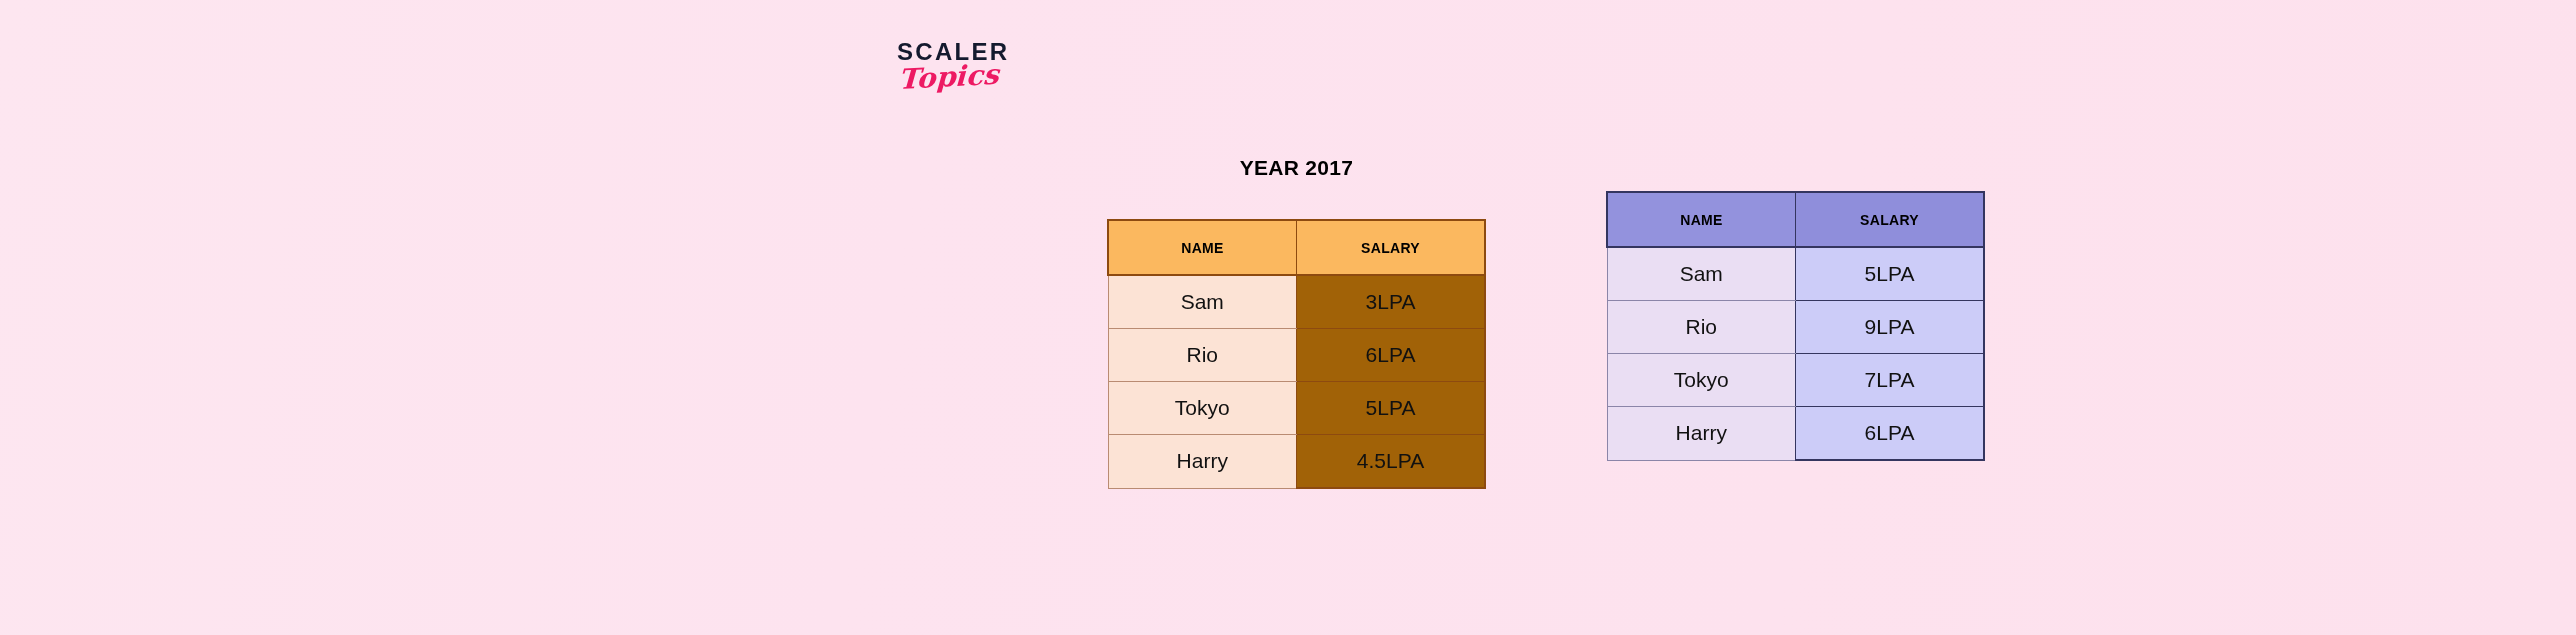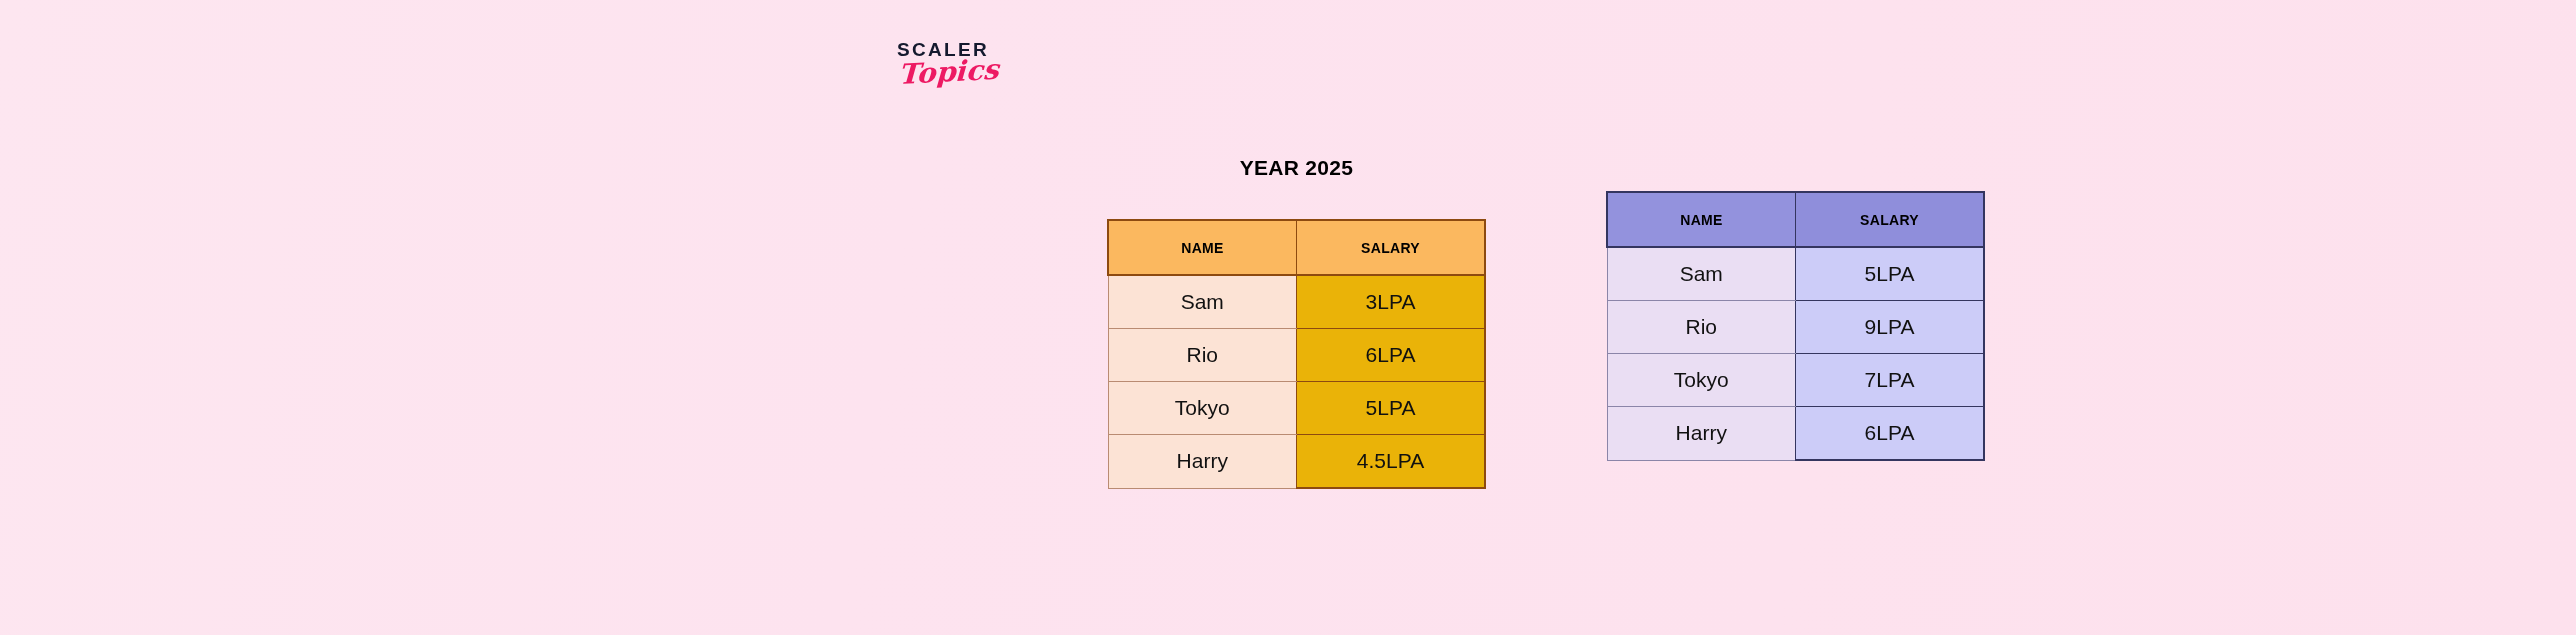--- a/index.html
+++ b/index.html
@@ -19,21 +19,21 @@
   #brand-logo {
     position: absolute;
     left: 897px;
     top: 40px;
     width: 134px;
     height: 72px;
   }
   #brand-wordmark {
     font-family: "Liberation Sans", sans-serif;
     font-weight: bold;
-    font-size: 19px;
+    font-size: 24px;
     letter-spacing: 2.3px;
     color: #141a2e;
     line-height: 1;
     white-space: nowrap;
   }
   #brand-script {
     font-family: "DejaVu Serif", serif;
     font-style: italic;
     font-weight: bold;
     font-size: 28px;
@@ -109,21 +109,21 @@
     border-left-width: 1px;
   }
   #table-2018 td.col-name {
     background: #fce3d5;
     border-left: 1.5px solid #b98b72;
     border-right: 1px solid #8d4a10;
     border-top: 1px solid #b98b72;
     border-bottom: 1px solid #b98b72;
   }
   #table-2018 td.col-salary {
-    background: #eab308;
+    background: #a16207;
     border-left: 1px solid #8d4a10;
     border-right: 2.1px solid #8d4a10;
     border-top: 1px solid #8d4a10;
     border-bottom: 1px solid #8d4a10;
   }
   #table-2018 tr.body-row:last-child td.col-name { border-bottom: 1.5px solid #b98b72; }
   #table-2018 tr.body-row:last-child td.col-salary { border-bottom: 2.1px solid #8d4a10; }
 
   
   #table-2022 th.col-name {
@@ -155,21 +155,21 @@
 </style>
 </head>
 <body>
 
 <div id="brand-logo">
   <div id="brand-wordmark">SCALER</div>
   <div id="brand-script">Topics</div>
 </div>
 
 <div class="table-block" id="table-block-2018">
-  <div class="table-title">YEAR 2025</div>
+  <div class="table-title">YEAR 2017</div>
 
   <table class="salary-table" id="table-2018">
     <thead>
       <tr>
         <th class="col-name">NAME</th>
         <th class="col-salary">SALARY</th>
       </tr>
     </thead>
     <tbody>
       <tr class="body-row">

